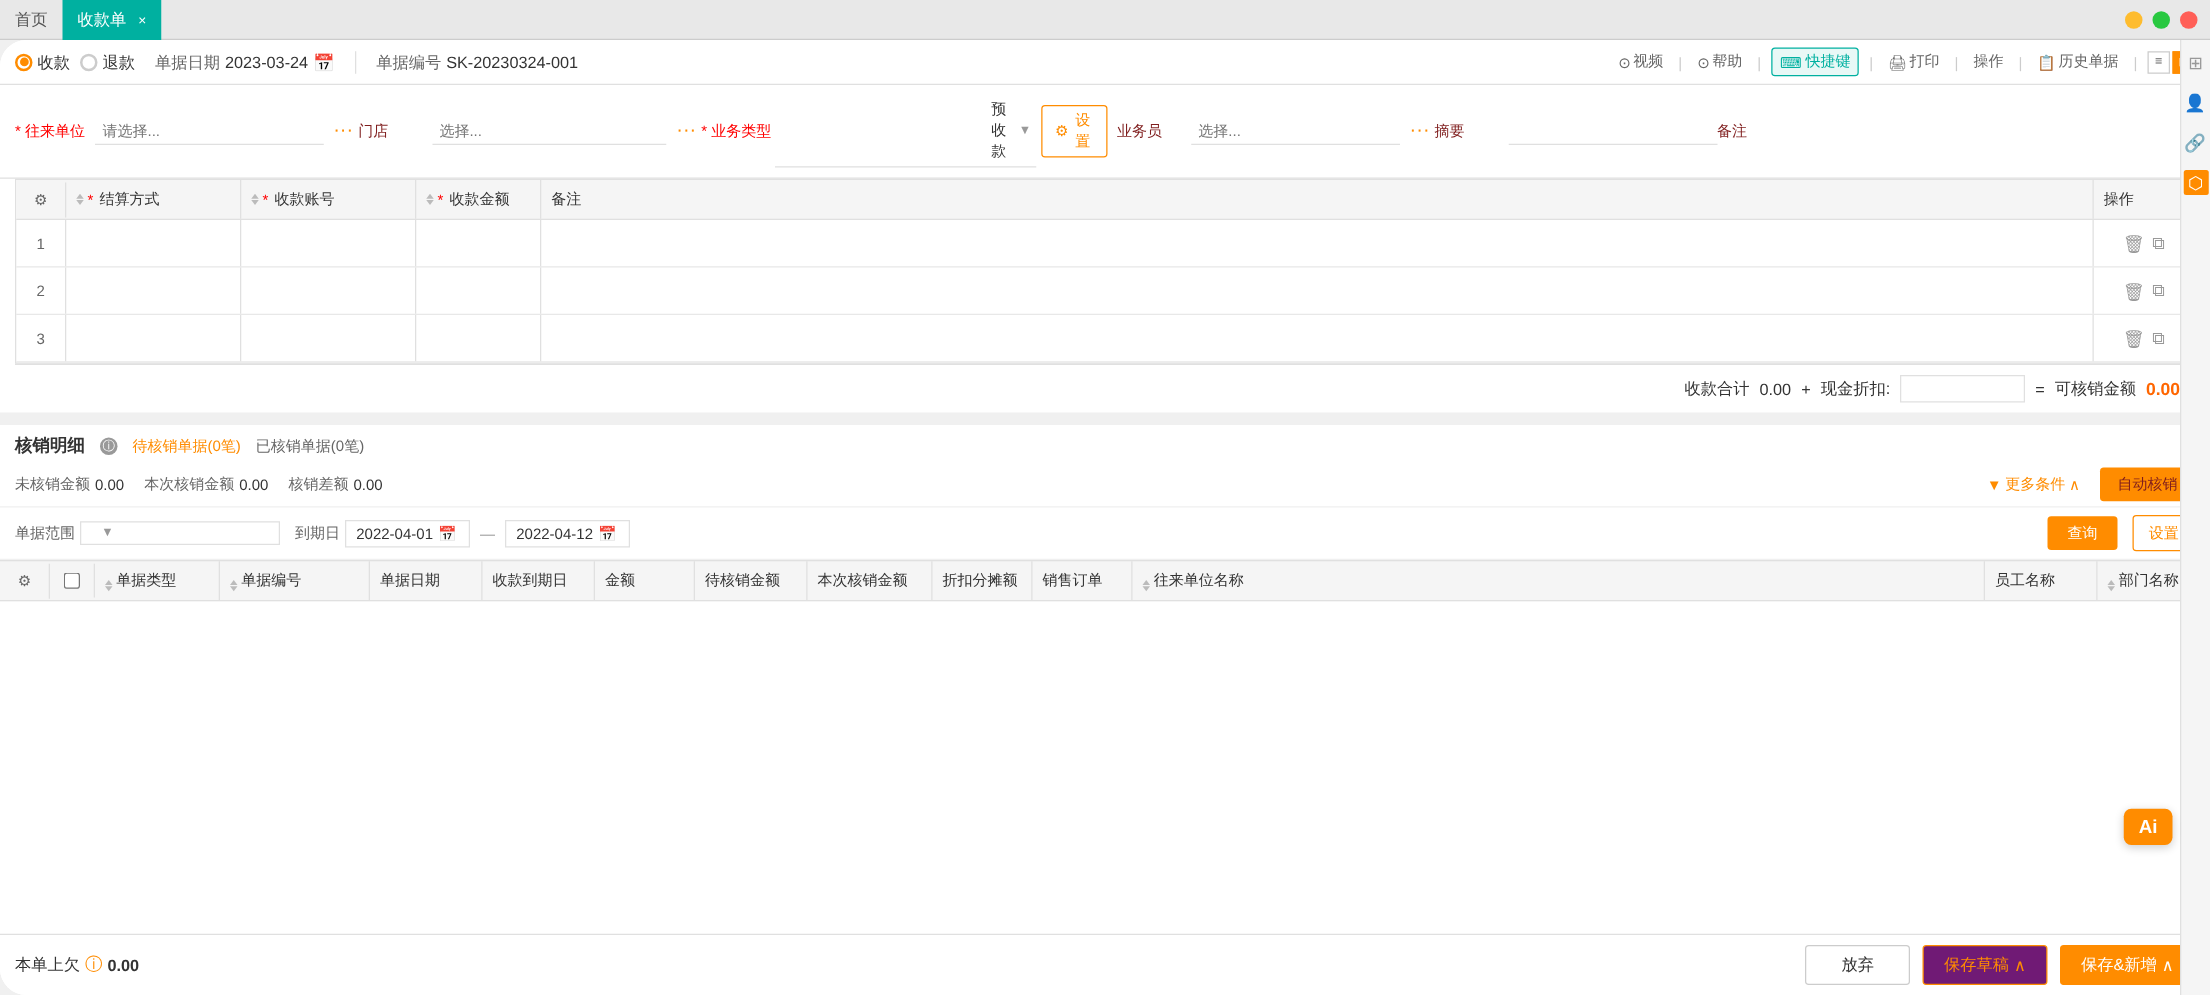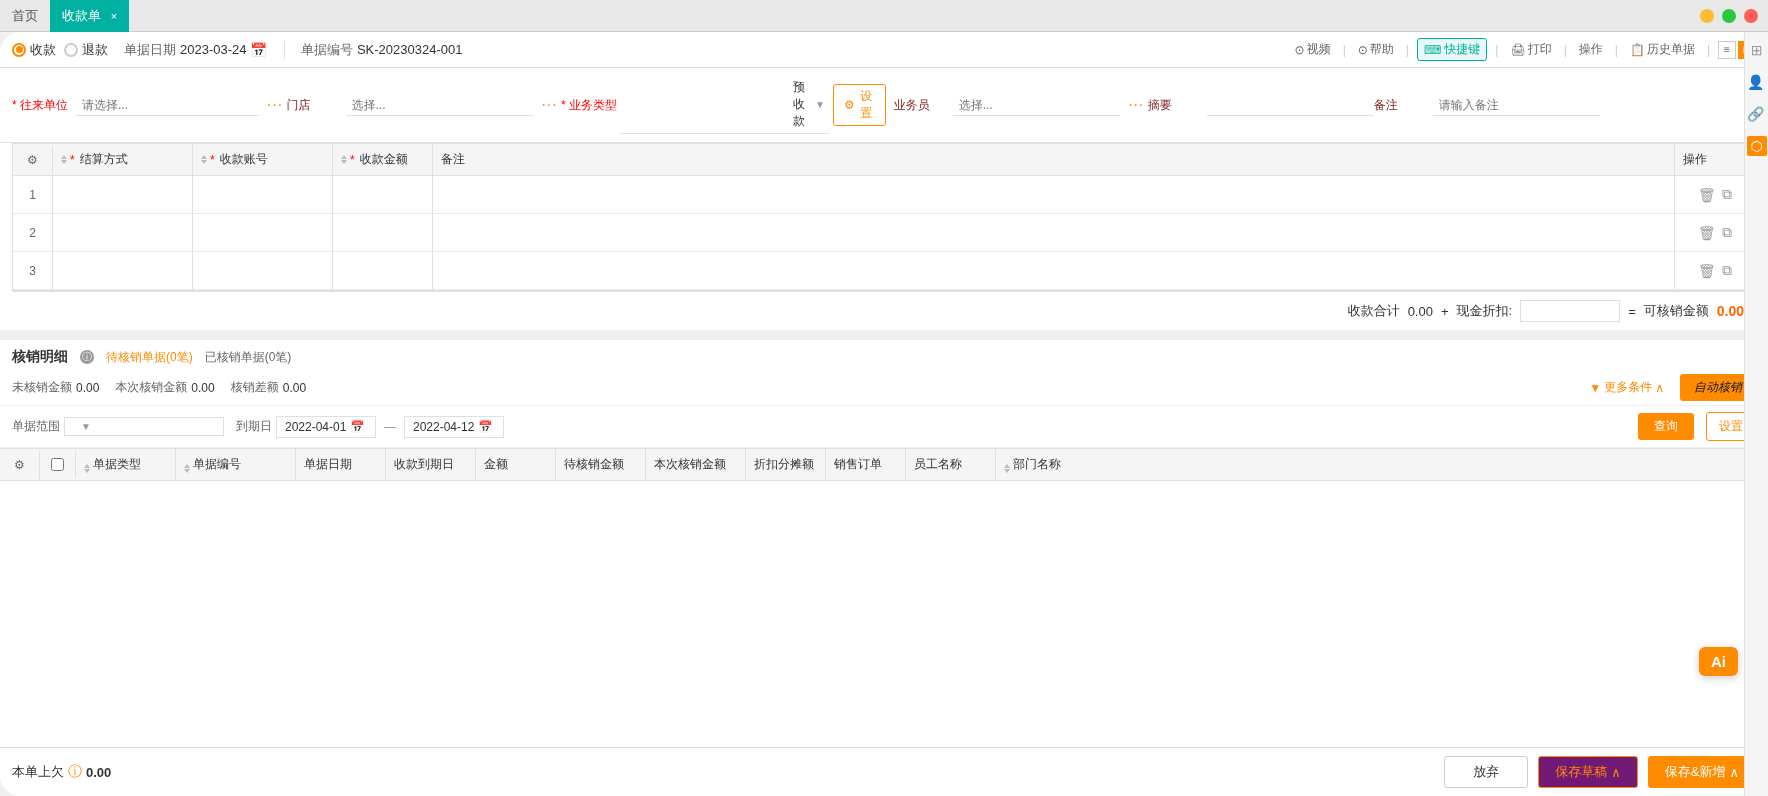--- a/index.html
+++ b/index.html
@@ -82,21 +82,21 @@
     .section-title { font-size: 14px; font-weight: 600; color: #333; }
     .section-info-icon { width: 14px; height: 14px; border-radius: 50%; background: #999; color: #fff; display: flex; align-items: center; justify-content: center; font-size: 10px; cursor: pointer; }
     .pending-tab { color: #ff8c00; cursor: pointer; font-size: 12px; }
     .done-tab { color: #666; cursor: pointer; font-size: 12px; }
 
     
     .stats-row { display: flex; align-items: center; gap: 16px; padding: 4px 12px; font-size: 12px; }
     .stat-item { display: flex; align-items: center; gap: 4px; color: #666; }
     .stat-value { color: #333; }
     .filter-btn { margin-left: auto; color: #ff8c00; cursor: pointer; display: flex; align-items: center; gap: 3px; font-size: 12px; }
-    .auto-btn { background: #ff8c00; color: #0f172a; border: none; border-radius: 3px; padding: 5px 14px; cursor: pointer; font-size: 12px; font-style: italic; }
+    .auto-btn { background: #ff8c00; color: #7f1d1d; border: none; border-radius: 3px; padding: 5px 14px; cursor: pointer; font-size: 12px; }
 
     
     .filter-row { display: flex; align-items: center; gap: 12px; padding: 6px 12px; background: #fff; border-top: 1px solid #f0f0f0; border-bottom: 1px solid #f0f0f0; }
     .filter-field { display: flex; align-items: center; gap: 4px; font-size: 12px; }
     .filter-label { color: #666; white-space: nowrap; }
     .filter-select-box { display: flex; align-items: center; border: 1px solid #e0e0e0; padding: 3px 8px; min-width: 160px; cursor: pointer; background: #fff; gap: 4px; }
     .filter-date-box { display: flex; align-items: center; border: 1px solid #e0e0e0; padding: 3px 8px; min-width: 100px; cursor: pointer; background: #fff; gap: 4px; }
     .date-sep { color: #999; padding: 0 4px; }
     .query-btn { background: #ff8c00; color: #fff; border: none; border-radius: 3px; padding: 5px 16px; cursor: pointer; font-size: 12px; margin-left: auto; }
     .set-btn { background: #fff; color: #ff8c00; border: 1px solid #ff8c00; border-radius: 3px; padding: 5px 12px; cursor: pointer; font-size: 12px; }
@@ -236,21 +236,20 @@
         <span class="form-label-plain">业务员</span>
         <input class="form-input" placeholder="选择..." style="">
         <span class="form-dots">···</span>
       </div>
       <div class="form-field" style="flex:2">
         <span class="form-label-plain">摘要</span>
         <input class="form-input" style="">
       </div>
       <div class="form-field" style="flex:2">
         <span class="form-label-plain">备注</span>
-        <input class="form-input" placeholder="请输入备注" style="">
       </div>
     </div>
   </div>
 
   <div class="table-area">
     <div class="table-header">
       <div class="th-gear">⚙</div>
       <div class="th-cell col-settle">
         <div class="th-sort">
           <div class="sort-arrow sort-up"></div>
@@ -423,20 +422,27 @@
       <span>待核销金额</span>
     </div>
     <div class="btb-cell" style="flex:0 0 100px">
       <span>本次核销金额</span>
     </div>
     <div class="btb-cell" style="flex:0 0 80px">
       <span>折扣分摊额</span>
     </div>
     <div class="btb-cell" style="flex:0 0 80px">
       <span>销售订单</span>
+    </div>
+    <div class="btb-cell" style="flex:1">
+      <div class="btb-sort">
+        <div class="sort-arrow sort-up"></div>
+        <div class="sort-arrow sort-down"></div>
+      </div>
+      <span>往来单位名称</span>
     </div>
     <div class="btb-cell" style="flex:0 0 90px">
       <span>员工名称</span>
     </div>
     <div class="btb-cell" style="flex:0 0 90px;border-right:none">
       <div class="btb-sort">
         <div class="sort-arrow sort-up"></div>
         <div class="sort-arrow sort-down"></div>
       </div>
       <span>部门名称</span>

